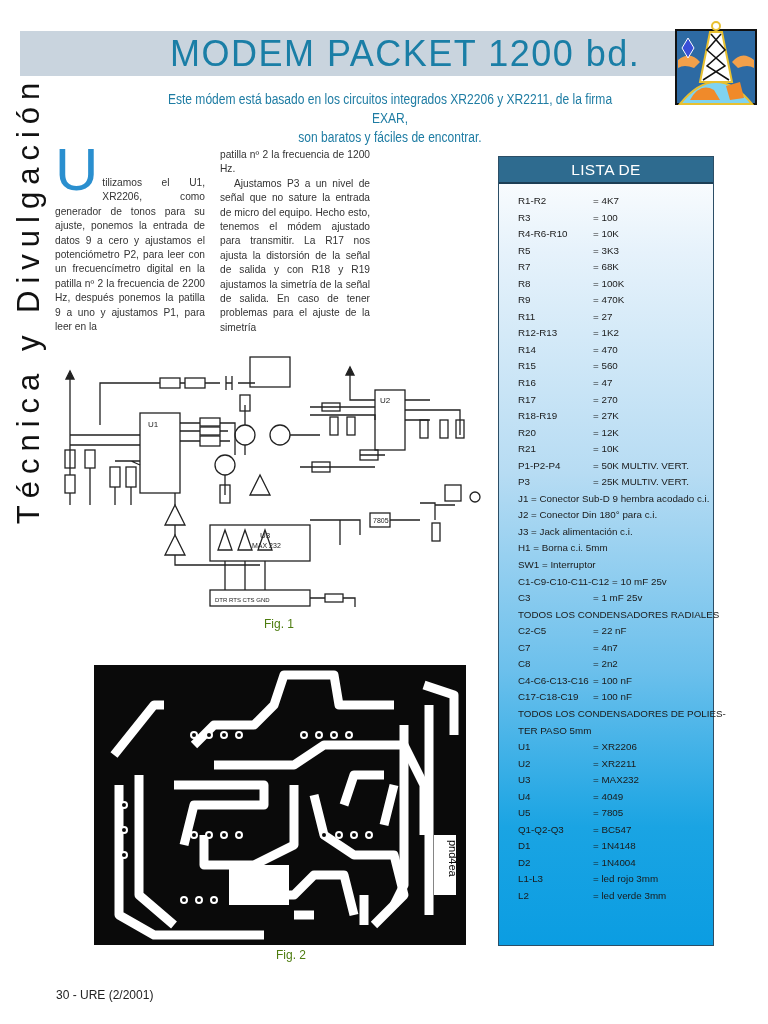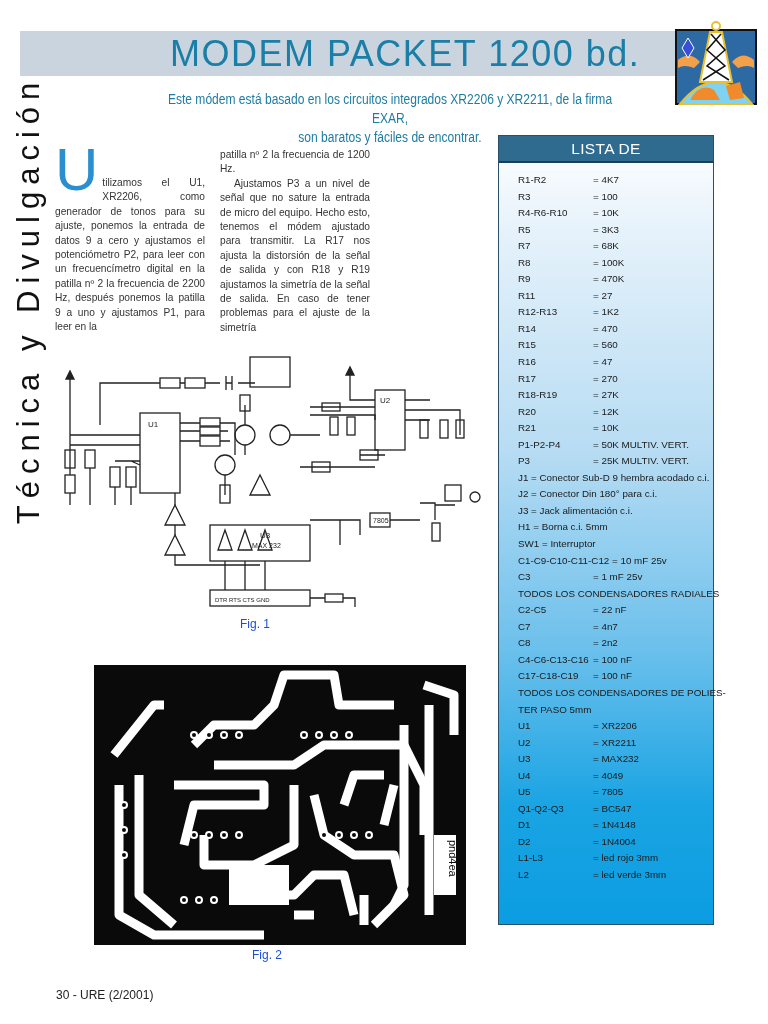--- a/index.html
+++ b/index.html
@@ -37,26 +37,26 @@
   .col1 { left: 55px; top: 148px; width: 150px; }
   .col2 { left: 220px; top: 148px; width: 150px; }
   .dropcap {
     float: left; font-size: 60px; line-height: 44px; color: #2a8fcf; margin: 0 4px 0 0;
     height: 46px; font-family: "Liberation Sans", sans-serif;
   }
   .col p { margin: 0; }
   .col .indent { text-indent: 14px; }
 
   .schematic { position: absolute; left: 60px; top: 345px; width: 430px; height: 265px; }
-  .fig-caption { position: absolute; color: #1d4ed8; font-size: 12px; }
+  .fig-caption { position: absolute; color: #4d7c0f; font-size: 12px; margin-left: 24px; }
 
   .pcb { position: absolute; left: 94px; top: 665px; width: 372px; height: 280px; }
 
   .components {
-    position: absolute; left: 498px; top: 135px; width: 216px; height: 790px;
+    position: absolute; left: 498px; top: 156px; width: 216px; height: 790px;
     border: 1px solid #2c4e66;
     background: linear-gradient(180deg, #ffffff 0%, #e6f2fb 12%, #b7dcf3 40%, #6cc0ec 65%, #1aa4e3 85%, #0b9de2 100%);
   }
   .components .head {
     background: #2e6b8f; color: #fff; text-align: center; font-size: 15.5px; line-height: 19px;
     padding: 3px 0 3px 0; border-bottom: 2px solid #1c3e55; letter-spacing: 0.3px;
   }
   .components ul { list-style: none; padding: 9px 0 0 19px; }
   .components li { height: 16.55px; font-size: 9.8px; line-height: 16.55px; color: #1a1a1a; white-space: nowrap; position: relative; }
   .components li .k { position: absolute; left: 0; }

